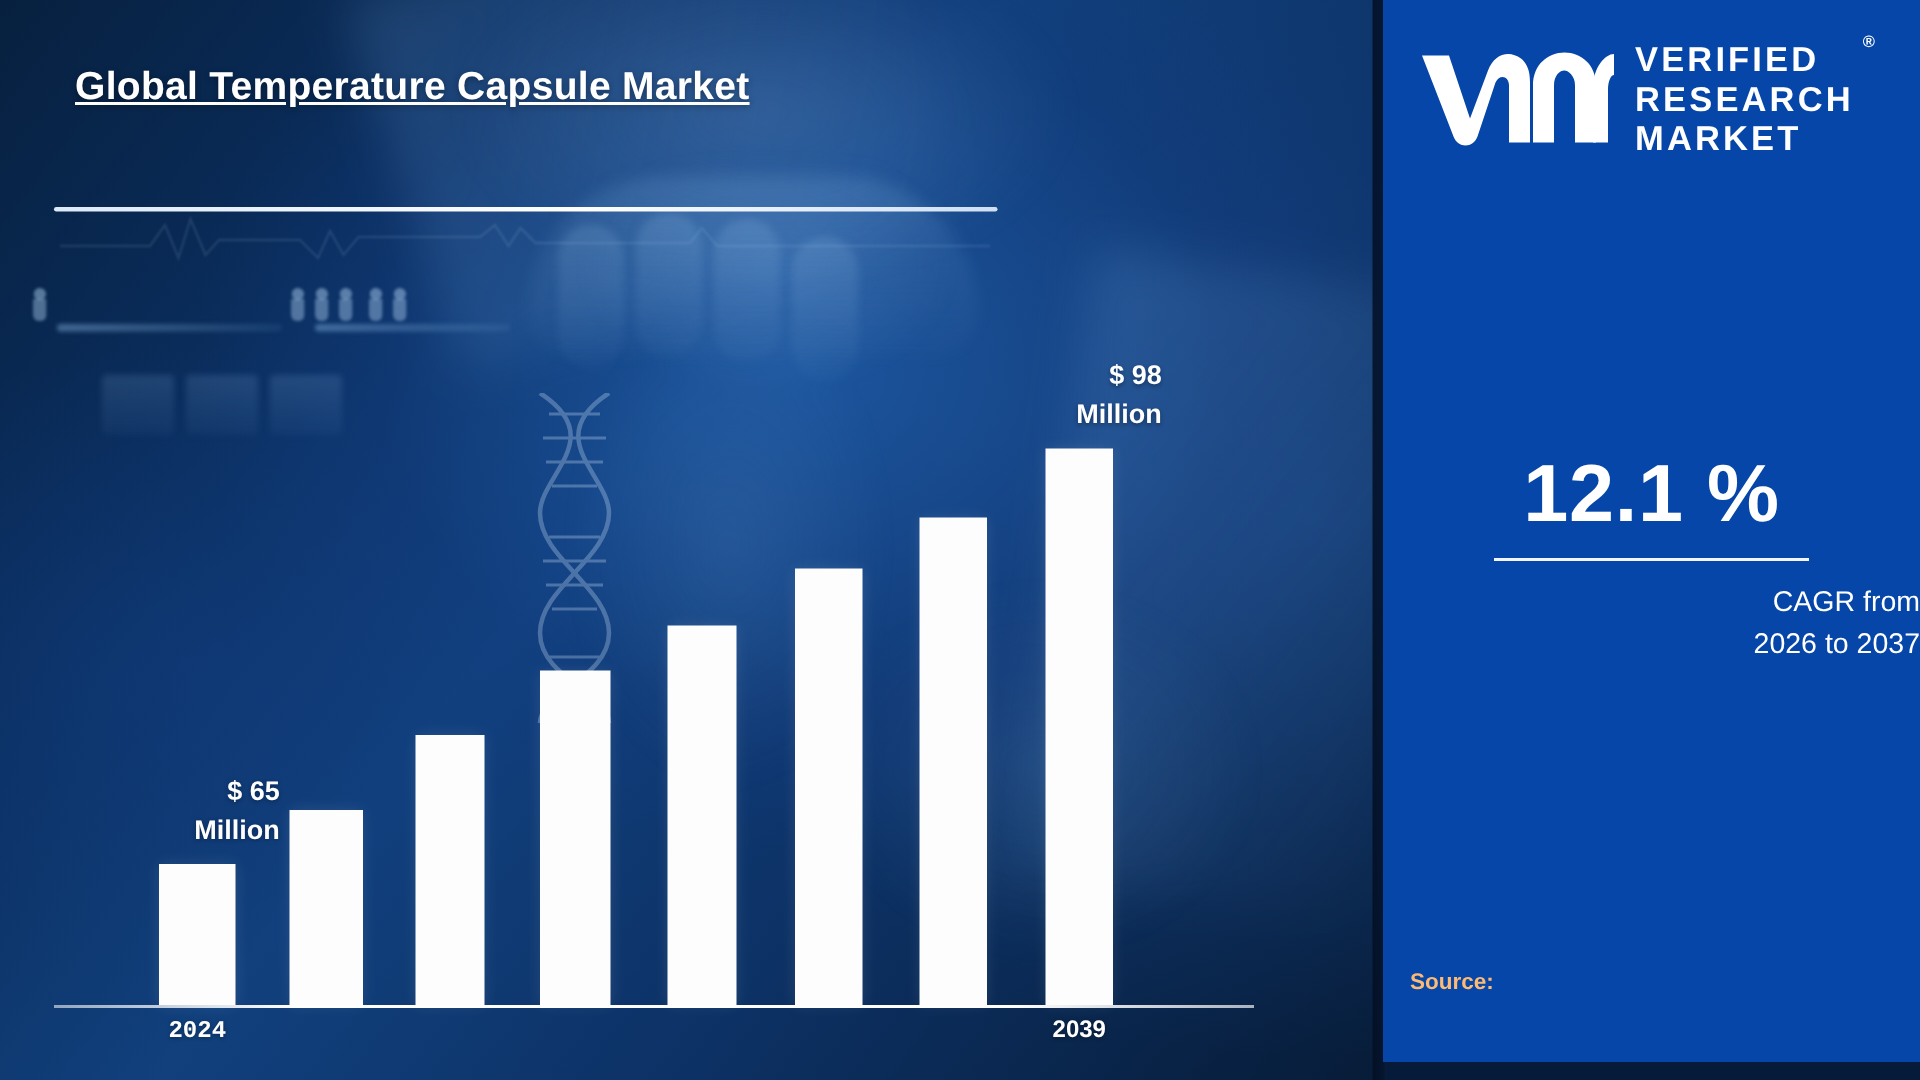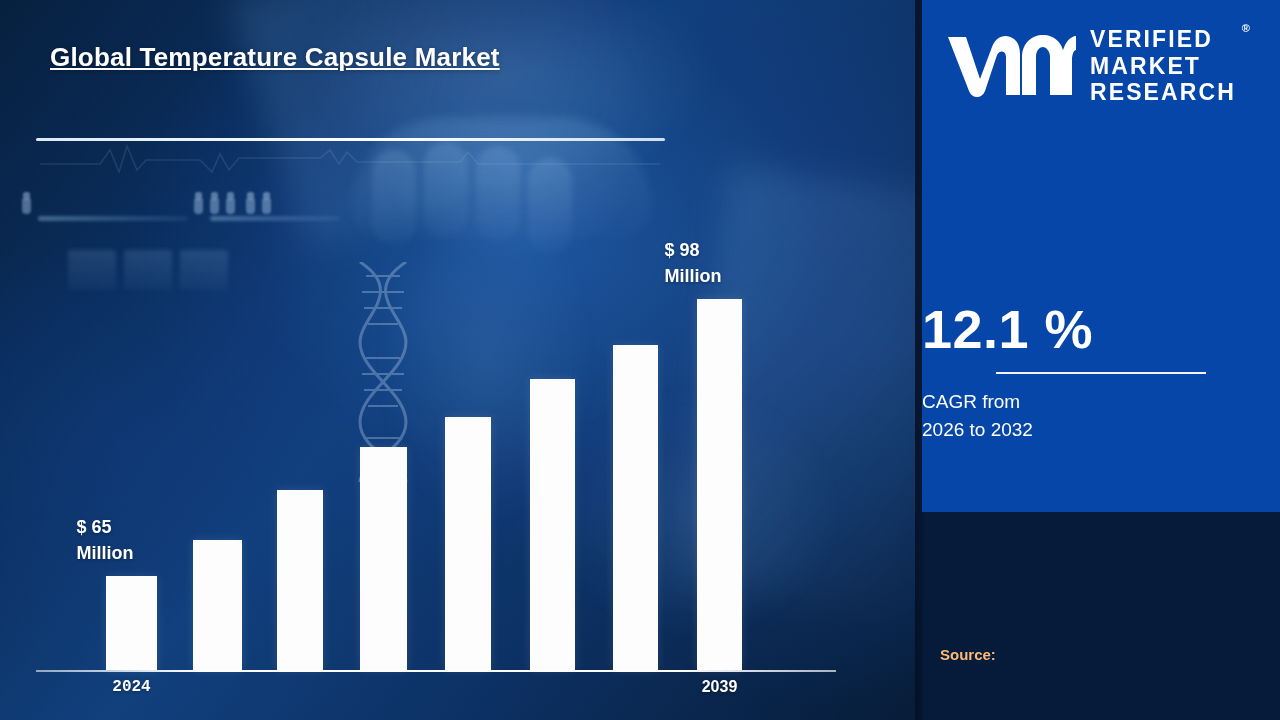--- a/index.html
+++ b/index.html
@@ -106,38 +106,38 @@
     background:linear-gradient(90deg, rgba(255,255,255,0.55) 0%, #ffffff 20%, #ffffff 80%, rgba(255,255,255,0.65) 100%);
   }
   .bar {
     position:absolute; bottom:2px;
     background:#fdfdfd;
     box-shadow:0 0 10px rgba(255,255,255,0.10);
   }
   .bar-label {
     position:absolute;
     color:#ffffff; font-size:18px; font-weight:700;
-    line-height:1.45; text-align:left; white-space:nowrap;
+    line-height:1.45; text-align:right; white-space:nowrap;
     text-shadow:0 1px 3px rgba(0,0,0,0.35);
   }
   .tick-label {
     position:absolute; top:678px;
     color:#ffffff; font-size:16px; font-weight:700;
     text-align:center; white-space:nowrap;
     text-shadow:0 1px 3px rgba(0,0,0,0.35);
   }
 
   
   .divider {
     position:absolute; left:915px; top:0; width:8px; height:720px;
     background:linear-gradient(90deg, rgba(3,14,34,0.85), rgba(5,22,48,0.95));
   }
   .right-panel {
     position:absolute; left:922px; top:0;
-    width:358px; height:512px;
+    width:358px; height:708px;
     background:#0546a8;
   }
 
   
   .logo-wrap {
     position:absolute; left:22px; top:26px;
     display:flex; align-items:center; gap:14px;
   }
   .logo-mark { width:132px; height:70px; flex:0 0 auto; }
   .logo-text {
@@ -146,30 +146,30 @@
     font-size:23px; line-height:1.16; letter-spacing:2.1px;
   }
   .logo-reg {
     position:absolute; right:-14px; top:-4px;
     font-size:11px; letter-spacing:0; font-weight:700;
   }
 
   
   .cagr-value {
     position:absolute; left:0; top:298px; width:358px;
-    color:#ffffff;
+    text-align:center; color:#ffffff;
     font-size:54px; font-weight:700; letter-spacing:0.5px;
   }
   .cagr-rule {
     position:absolute; left:74px; top:372px;
     width:210px; height:2px; background:#ffffff; opacity:0.95;
   }
   .cagr-caption {
     position:absolute; left:0; top:388px; width:358px;
-    text-align:left; color:#ffffff;
+    text-align:right; color:#ffffff;
     font-size:19px; font-weight:400; line-height:1.45;
   }
 
   
   .source {
     position:absolute; left:18px; top:644px; width:340px;
     color:#fdba74; font-size:15px; font-weight:700; line-height:1.5;
   }
   .source-url { font-weight:400; }
 </style>
@@ -263,31 +263,31 @@
     <div class="logo-wrap">
       <svg class="logo-mark" viewBox="0 0 132 70">
         <path d="M4 6 L22 6 L36 48 L48 16 C52 5 62 2 70 8 C75 12 76 18 76 24 L76 64 L62 64 L62 26
                  C62 20 56 18 53 24 L41 60 C38 68 28 68 25 60 L4 6 Z" fill="#ffffff"></path>
         <path d="M78 64 L78 26 C78 12 88 4 99 4 C110 4 120 12 120 26 L120 64 L106 64 L106 26
                  C106 19 101 16 99 16 C96 16 92 19 92 26 L92 64 Z" fill="#ffffff"></path>
         <path d="M118 64 L118 28 C118 14 126 5 132 5 L132 19 C130 19 128 23 128 29 L128 64 Z" fill="#ffffff"></path>
       </svg>
       <div class="logo-text">
         <div>VERIFIED</div>
+        <div>RESEARCH</div>
         <div>MARKET</div>
-        <div>RESEARCH</div>
         <span class="logo-reg">®</span>
       </div>
     </div>
 
     <div class="cagr-value">12.1 %</div>
     <div class="cagr-rule"></div>
     <div class="cagr-caption">
       <div>CAGR from</div>
-      <div>2026 to 2032</div>
+      <div>2026 to 2037</div>
     </div>
 
     <div class="source">
       <div>Source:</div>
     </div>
   </div>
 
 </div>
 
 </body></html>

